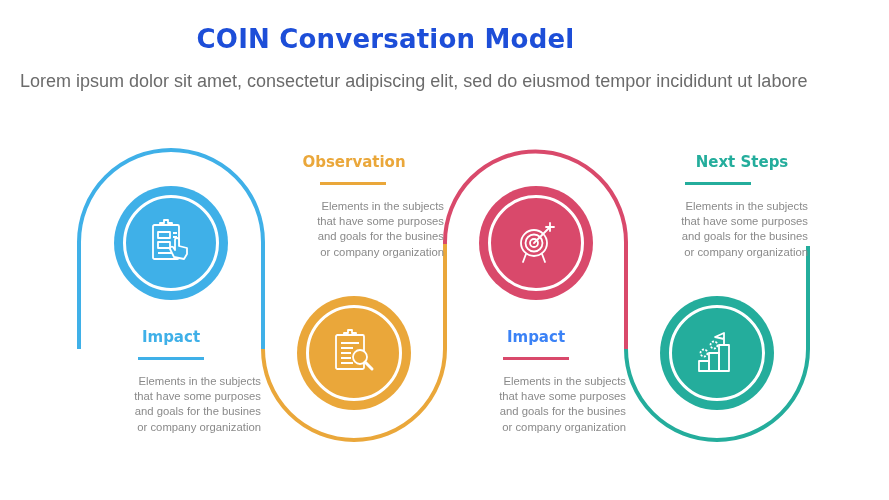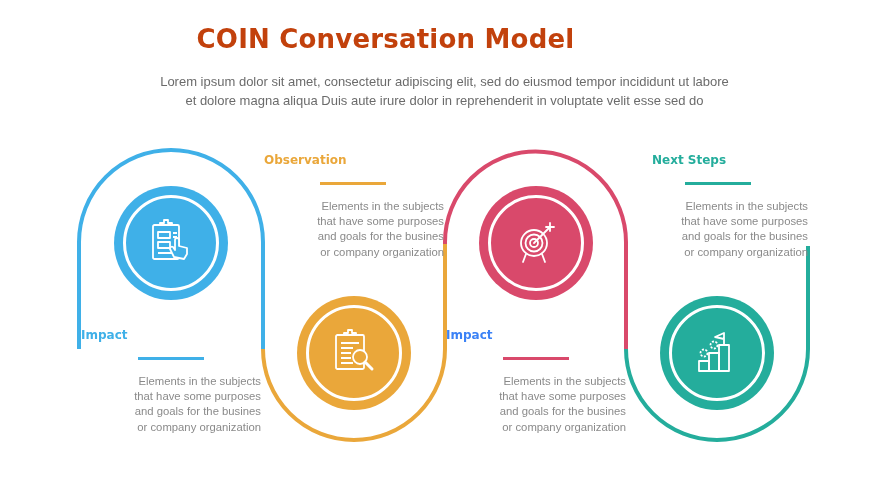--- a/index.html
+++ b/index.html
@@ -1,33 +1,32 @@
 <!DOCTYPE html>
 <html><head>
 <meta charset="utf-8">
 <style>
   html,body{margin:0;padding:0;background:#ffffff;}
   body{width:889px;height:500px;position:relative;overflow:hidden;font-family:"DejaVu Sans","Liberation Sans",sans-serif;}
-  .title{position:absolute;left:0;width:771px;top:24px;text-align:center;font-size:26px;font-weight:bold;color:#c2410c;letter-spacing:0.2px;}
-  .subtitle{position:absolute;left:20px;width:849px;top:72px;text-align:center;font-size:13px;line-height:19px;color:#6b6b6b;font-family:"Liberation Sans",sans-serif;}
+  .title{position:absolute;left:0;width:771px;top:24px;text-align:center;font-size:26px;font-weight:bold;color:#1d4ed8;letter-spacing:0.2px;}
+  .subtitle{position:absolute;left:20px;width:849px;top:72px;text-align:left;font-size:18px;line-height:19px;color:#6b6b6b;font-family:"Liberation Sans",sans-serif;}
   svg.flow{position:absolute;left:0;top:0;}
-  .step-title{position:absolute;width:180px;text-align:left;font-size:12px;font-weight:bold;}
+  .step-title{position:absolute;width:180px;text-align:center;font-size:15px;font-weight:bold;}
   .underline{position:absolute;width:66px;height:3px;}
   .desc{position:absolute;width:180px;text-align:right;font-size:11.3px;line-height:15.2px;color:#8a8a8a;font-family:"Liberation Sans",sans-serif;}
   .circle{position:absolute;width:114px;height:114px;border-radius:50%;}
   .circle .ring{position:absolute;left:9px;top:9px;width:90px;height:90px;border-radius:50%;border:3px solid #fff;}
   .circle svg{position:absolute;left:33px;top:33px;}
 </style>
 </head>
 <body>
 
 <div class="title">COIN Conversation Model</div>
 <div class="subtitle">
   <div>Lorem ipsum dolor sit amet, consectetur adipiscing elit, sed do eiusmod tempor incididunt ut labore</div>
-  <div>et dolore magna aliqua Duis aute irure dolor in reprehenderit in voluptate velit esse sed do</div>
 </div>
 
 <svg class="flow" width="889" height="500">
 
   <path d="M79 349 L79 242 A92 92 0 0 1 263 242 L263 349" fill="none" stroke="#3fb0e8" stroke-width="4"></path>
 
   <path d="M263 349 A91 91 0 0 0 445 349 L445 244" fill="none" stroke="#eaa73a" stroke-width="4"></path>
 
   <path d="M445 244 L445 242 A90.5 90.5 0 0 1 626 242 L626 349" fill="none" stroke="#d9496b" stroke-width="4"></path>
 

